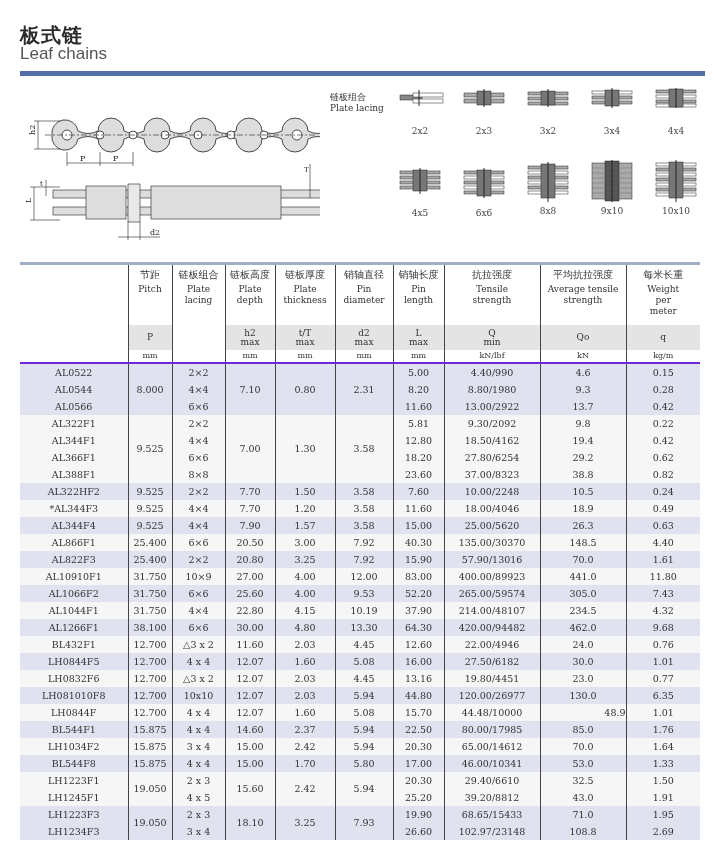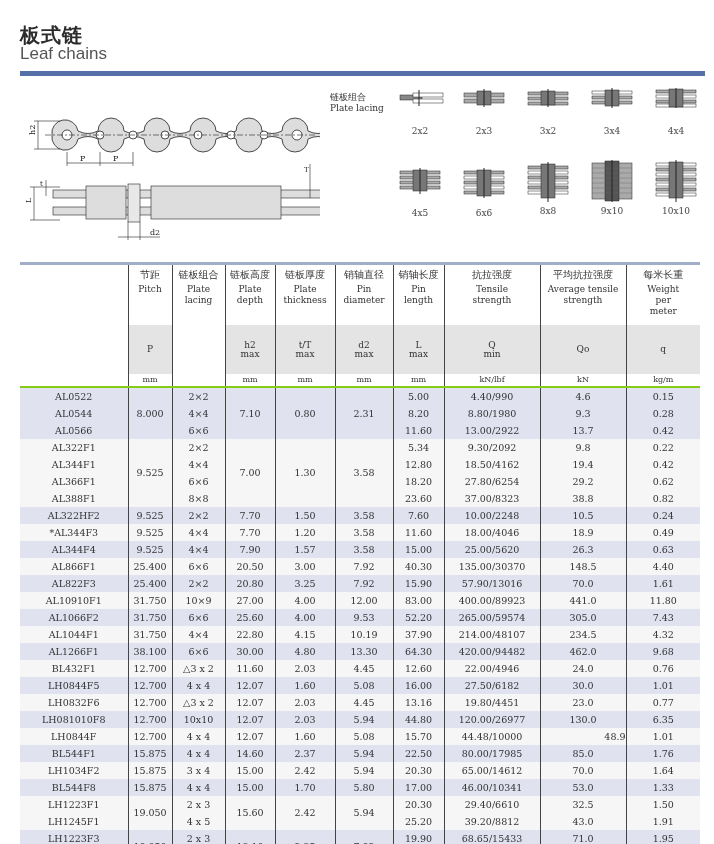--- a/index.html
+++ b/index.html
@@ -14,21 +14,21 @@
   .lacing-item { position: absolute; width: 60px; text-align: center; }
   .lacing-item svg { display: block; margin: 0 auto; }
   .lacing-item span { display: block; font-size: 9px; color: #444; margin-top: 18px; }
 
   table.spec { position: absolute; left: 20px; top: 262px; border-collapse: collapse; width: 680px; table-layout: fixed; font-size: 9.5px; }
   table.spec td, table.spec th { padding: 0; text-align: center; font-weight: normal; height: 17px; line-height: 16px; white-space: nowrap; overflow: hidden; }
   table.spec thead tr.top { border-top: 3px solid #a0aec8; }
   table.spec th.h1 { height: 56px; vertical-align: top; padding-top: 4px; line-height: 11px; font-size: 9px; }
   table.spec th.h1 .cn { display: block; font-size: 10px; margin-bottom: 4px; font-family: "DejaVu Sans", sans-serif; }
   table.spec tr.sym th { background: #e4e4e4; height: 25px; line-height: 9px; font-size: 9px; }
-  table.spec tr.unit th { height: 12px; line-height: 12px; font-size: 8px; border-bottom: 2px solid #84cc16; }
+  table.spec tr.unit th { height: 12px; line-height: 12px; font-size: 8px; border-bottom: 2px solid #6d28d9; }
   .vb { border-left: 1.5px solid #444; }
   tr.odd td { background: #e0e2f0; }
   tr.even td { background: #f6f6f6; }
   td.merged { vertical-align: middle; }
 </style>
 </head>
 <body>
 
 <div class="title-cn">板式链</div>
 <div class="title-en">Leaf chains</div>
@@ -262,21 +262,21 @@
           <span style="white-space:normal;display:block;padding:0 16px">Weight per meter</span>
         </th>
     </tr>
     <tr class="sym">
       <th style="background:#fff"></th>
       <th class="vb">P</th>
       <th class="vb" style="background:#fff"></th>
       <th class="vb" style="white-space:normal;padding:0 14px">h2 max</th>
       <th class="vb" style="white-space:normal;padding:0 16px">t/T max</th>
       <th class="vb" style="white-space:normal;padding:0 18px">d2 max</th>
-      <th class="vb" style="white-space:normal;padding:12px 14px">L max</th>
+      <th class="vb" style="white-space:normal;padding:0 14px">L max</th>
       <th class="vb" style="white-space:normal;padding:0 36px">Q min</th>
       <th class="vb">Qo</th>
       <th class="vb">q</th>
     </tr>
     <tr class="unit">
       <th></th>
       <th class="vb">mm</th>
       <th class="vb"></th>
       <th class="vb">mm</th>
       <th class="vb">mm</th>
@@ -316,21 +316,21 @@
         <td class="vb" style="text-align: center;">13.7</td>
         <td class="vb">0.42</td>
       </tr>
       <tr class="even">
         <td>AL322F1</td>
         <td class="vb merged" rowspan="4">9.525</td>
         <td class="vb">2×2</td>
         <td class="vb merged" rowspan="4">7.00</td>
         <td class="vb merged" rowspan="4">1.30</td>
         <td class="vb merged" rowspan="4">3.58</td>
-        <td class="vb">5.34</td>
+        <td class="vb">5.81</td>
         <td class="vb">9.30/2092</td>
         <td class="vb" style="text-align: center;">9.8</td>
         <td class="vb">0.22</td>
       </tr>
       <tr class="even">
         <td>AL344F1</td>
         <td class="vb">4×4</td>
         <td class="vb">12.80</td>
         <td class="vb">18.50/4162</td>
         <td class="vb" style="text-align: center;">19.4</td>

